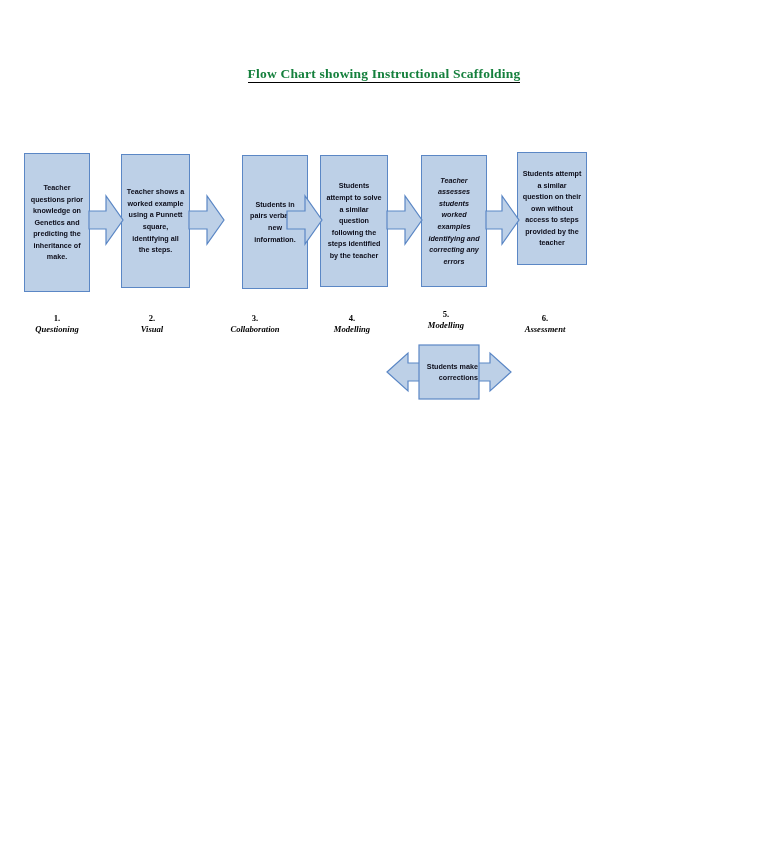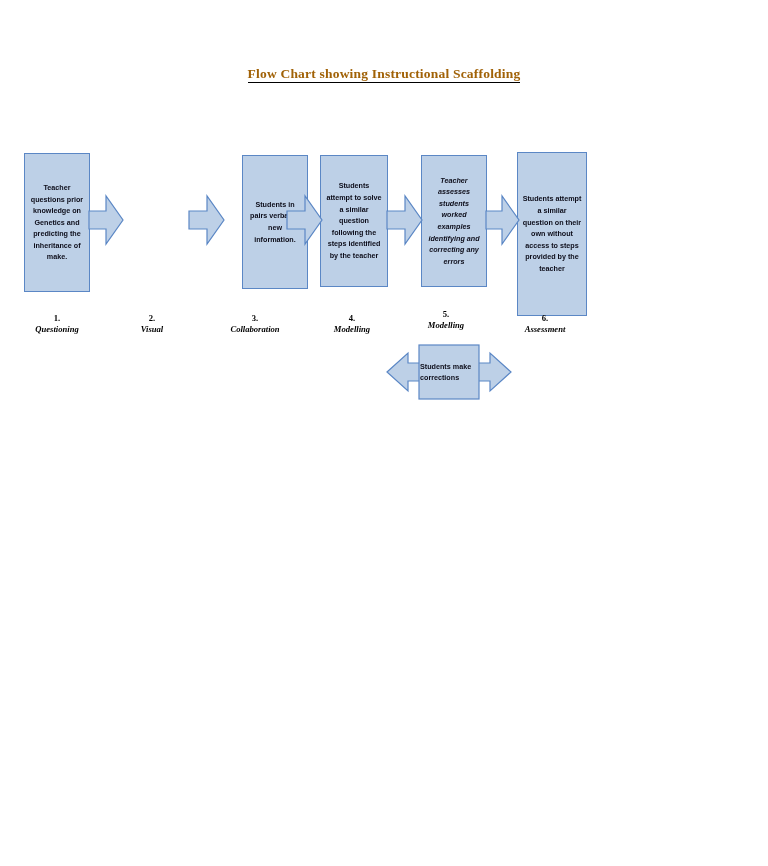--- a/index.html
+++ b/index.html
@@ -25,21 +25,21 @@
   .chart-title {
     position: absolute;
     left: 0;
     top: 66px;
     width: 768px;
     text-align: center;
     font-family: "Liberation Serif", serif;
     font-weight: bold;
     font-size: 13.5px;
     letter-spacing: 0.2px;
-    color: #a16207;
+    color: #15803d;
   }
   .chart-title span {
     border-bottom: 1.5px solid #000000;
     padding-bottom: 1px;
   }
 
   
   .node {
     position: absolute;
     box-sizing: border-box;
@@ -97,50 +97,53 @@
     width: 58px;
     height: 40px;
     display: flex;
     align-items: center;
     justify-content: center;
     font-family: "Liberation Sans", sans-serif;
     font-weight: bold;
     font-size: 7.2px;
     line-height: 11.4px;
     color: #0d0d1a;
-    text-align: left;
+    text-align: right;
   }
 </style>
 </head>
 <body>
 
 <div class="canvas">
 
   <div class="chart-title">
     <span>Flow Chart showing Instructional Scaffolding</span>
   </div>
 
   <div class="node" style="left:24px; top:153px; width:66px; height:139px;">
     <div class="node-text">Teacher questions prior knowledge on Genetics and predicting the inheritance of make.</div>
   </div>
 
+  <div class="node" style="left:121px; top:154px; width:69px; height:134px;">
+    <div class="node-text">Teacher shows a worked example using a Punnett square, identifying all the steps.</div>
+  </div>
 
   <div class="node" style="left:222px; top:155px; width:66px; height:134px;margin-left:20px;">
     <div class="node-text">Students in pairs verbalize new information.</div>
   </div>
 
   <div class="node" style="left:320px; top:155px; width:68px; height:132px;">
     <div class="node-text">Students attempt to solve a similar question following the steps identified by the teacher</div>
   </div>
 
   <div class="node" style="left:421px; top:155px; width:66px; height:132px;font-style:italic;">
     <div class="node-text">Teacher assesses students worked examples identifying and correcting any errors</div>
   </div>
 
-  <div class="node" style="left:517px; top:152px; width:70px; height:164px;">
+  <div class="node" style="left:517px; top:152px; width:70px; height:113px;">
     <div class="node-text">Students attempt a similar question on their own without access to steps provided by the teacher</div>
   </div>
 
   <div class="connector" style="left:88px; top:193px; width:36px; height:54px;">
     <svg width="36" height="54" viewBox="0 0 36 54">
       <polygon points="1,18 18,18 18,3 35,27 18,51 18,36 1,36" fill="#bdd0e7" stroke="#5b87c5" stroke-width="1.2" stroke-linejoin="miter"></polygon>
     </svg>
   </div>
 
   <div class="connector" style="left:188px; top:193px; width:37px; height:54px;">

